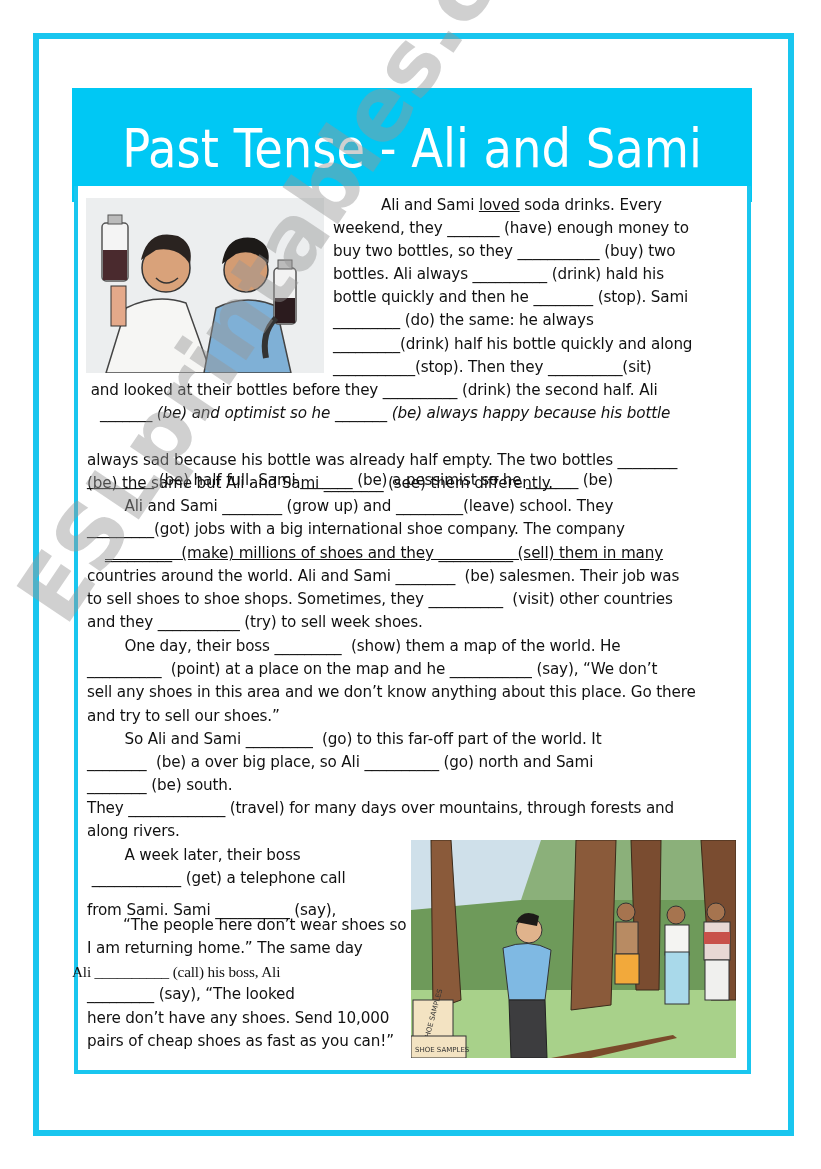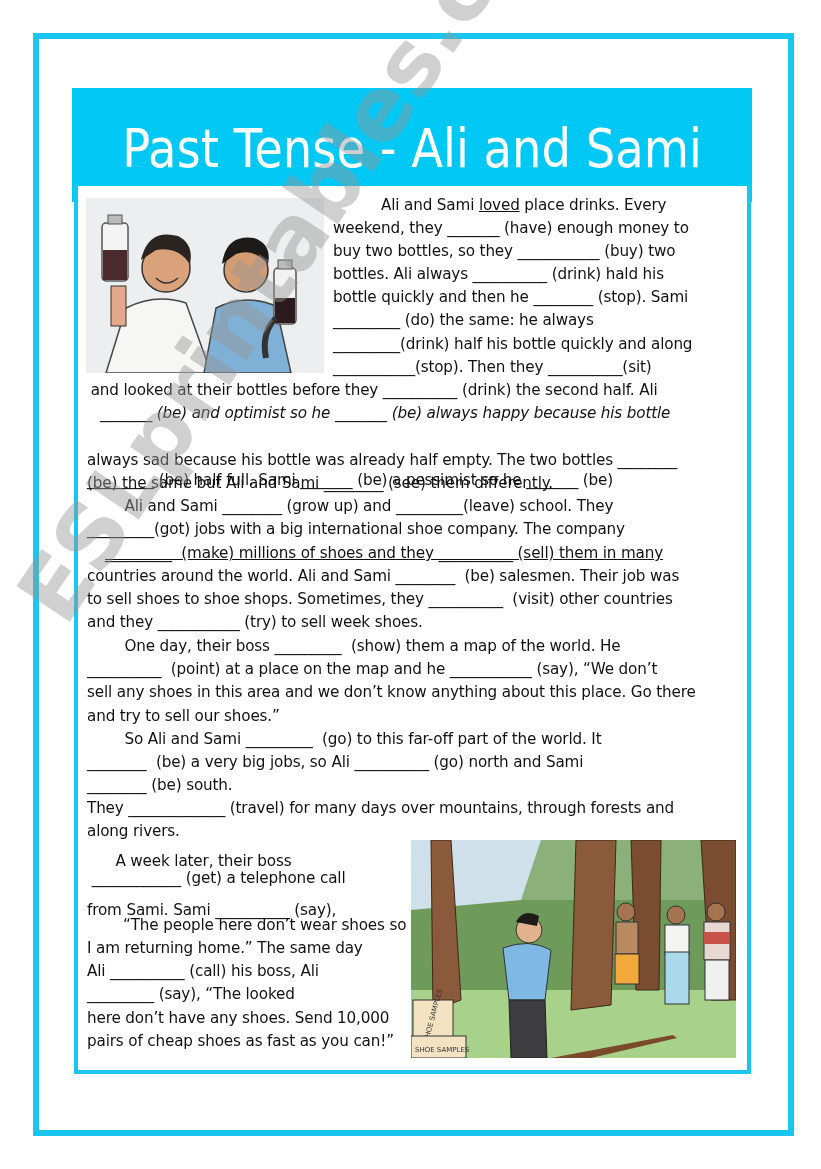--- a/index.html
+++ b/index.html
@@ -85,21 +85,21 @@
     <rect x="294" y="120" width="24" height="40" fill="#f0f0ee" stroke="#333"></rect>
 
     <rect x="2" y="160" width="40" height="55" fill="#f3e3c2" stroke="#333"></rect>
     <text x="8" y="200" font-size="7" fill="#333" transform="rotate(-75 14 195)" font-family="DejaVu Sans, sans-serif">SHOE SAMPLES</text>
     <rect x="0" y="196" width="55" height="22" fill="#f3e3c2" stroke="#333"></rect>
     <text x="4" y="212" font-size="7" fill="#333" font-family="DejaVu Sans, sans-serif">SHOE SAMPLES</text>
     <path d="M140 218 L262 195 L266 198 L180 218 Z" fill="#7a4a2a"></path>
   </svg>
 </div>
 
-<div class="line" style="left:333px; top:194px;"><span style="padding-left:48px">Ali and Sami </span><span class="u">loved</span><span> place drinks. Every</span></div>
+<div class="line" style="left:333px; top:194px;"><span style="padding-left:48px">Ali and Sami </span><span class="u">loved</span><span> soda drinks. Every</span></div>
 <div class="line" style="left:333px; top:217px;">weekend, they _______ (have) enough money to</div>
 <div class="line" style="left:333px; top:240px;">buy two bottles, so they ___________ (buy) two</div>
 <div class="line" style="left:333px; top:263px;">bottles. Ali always __________ (drink) hald his</div>
 <div class="line" style="left:333px; top:286px;">bottle quickly and then he ________ (stop). Sami</div>
 <div class="line" style="left:333px; top:309px;">_________ (do) the same: he always</div>
 <div class="line" style="left:333px; top:333px;">_________(drink) half his bottle quickly and along</div>
 <div class="line" style="left:333px; top:356px;">___________(stop). Then they __________(sit)</div>
 <div class="line" style="left:86px; top:379px;"> and looked at their bottles before they __________ (drink) the second half. Ali</div>
 <div class="line" style="left:100px; top:402px;font-style:italic;">_______ (be) and optimist so he _______ (be) always happy because his bottle</div>
 <div class="line" style="left:87px; top:426px;margin-top:43px;">_________ (be) half full. Sami _______ (be) a pessimist so he _______ (be)</div>
@@ -109,27 +109,27 @@
 <div class="line" style="left:87px; top:518px;">_________(got) jobs with a big international shoe company. The company</div>
 <div class="line" style="left:105px; top:542px;text-decoration:underline;">_________  (make) millions of shoes and they __________ (sell) them in many</div>
 <div class="line" style="left:87px; top:565px;">countries around the world. Ali and Sami ________  (be) salesmen. Their job was</div>
 <div class="line" style="left:87px; top:588px;">to sell shoes to shoe shops. Sometimes, they __________  (visit) other countries</div>
 <div class="line" style="left:87px; top:611px;">and they ___________ (try) to sell week shoes.</div>
 <div class="line" style="left:87px; top:635px;">        One day, their boss _________  (show) them a map of the world. He</div>
 <div class="line" style="left:87px; top:658px;">__________  (point) at a place on the map and he ___________ (say), “We don’t</div>
 <div class="line" style="left:87px; top:681px;">sell any shoes in this area and we don’t know anything about this place. Go there</div>
 <div class="line" style="left:87px; top:705px;">and try to sell our shoes.”</div>
 <div class="line" style="left:87px; top:728px;">        So Ali and Sami _________  (go) to this far-off part of the world. It</div>
-<div class="line" style="left:87px; top:751px;">________  (be) a very big jobs, so Ali __________ (go) north and Sami</div>
+<div class="line" style="left:87px; top:751px;">________  (be) a over big place, so Ali __________ (go) north and Sami</div>
 <div class="line" style="left:87px; top:774px;">________ (be) south.</div>
 <div class="line" style="left:87px; top:797px;">They _____________ (travel) for many days over mountains, through forests and</div>
 <div class="line" style="left:87px; top:820px;">along rivers.</div>
-<div class="line" style="left:78px; top:844px;margin-top:6px;">        A week later, their boss</div>
+<div class="line" style="left:87px; top:844px;">        A week later, their boss</div>
 <div class="line" style="left:87px; top:867px;"> ____________ (get) a telephone call</div>
 <div class="line" style="left:87px; top:890px;margin-top:9px;">from Sami. Sami __________ (say),</div>
 <div class="line" style="left:87px; top:914px;margin-left:36px;">“The people here don’t wear shoes so</div>
 <div class="line" style="left:87px; top:937px;">I am returning home.” The same day</div>
-<div class="line" style="left:87px; top:960px;">Ali __________ (call) his boss, Ali</div>
+<div class="line" style="left:72px; top:960px;font-family:Liberation Serif, serif;">Ali __________ (call) his boss, Ali</div>
 <div class="line" style="left:87px; top:983px;">_________ (say), “The looked</div>
 <div class="line" style="left:87px; top:1007px;">here don’t have any shoes. Send 10,000</div>
 <div class="line" style="left:87px; top:1030px;">pairs of cheap shoes as fast as you can!”</div>
 
 <div class="watermark">ESLprintables.com</div>
 
 </body></html>

